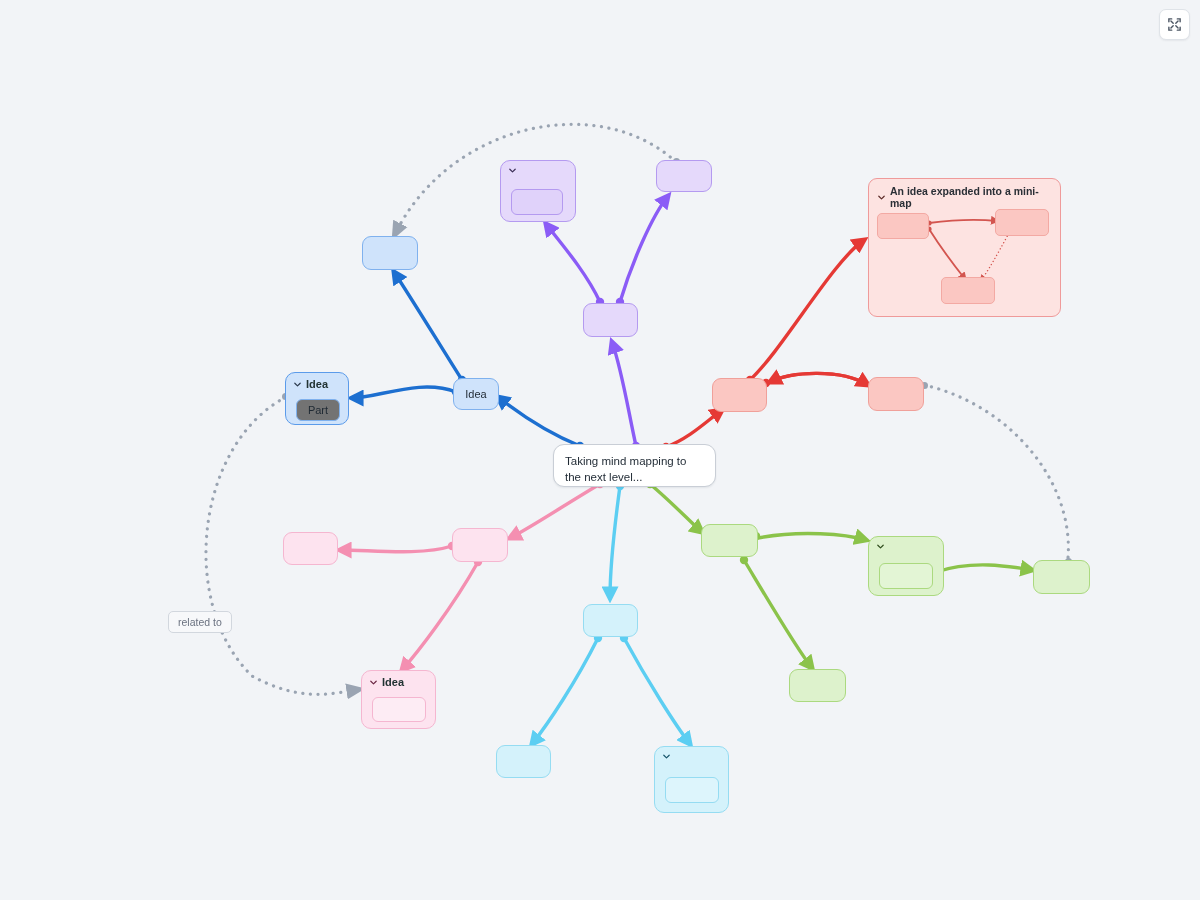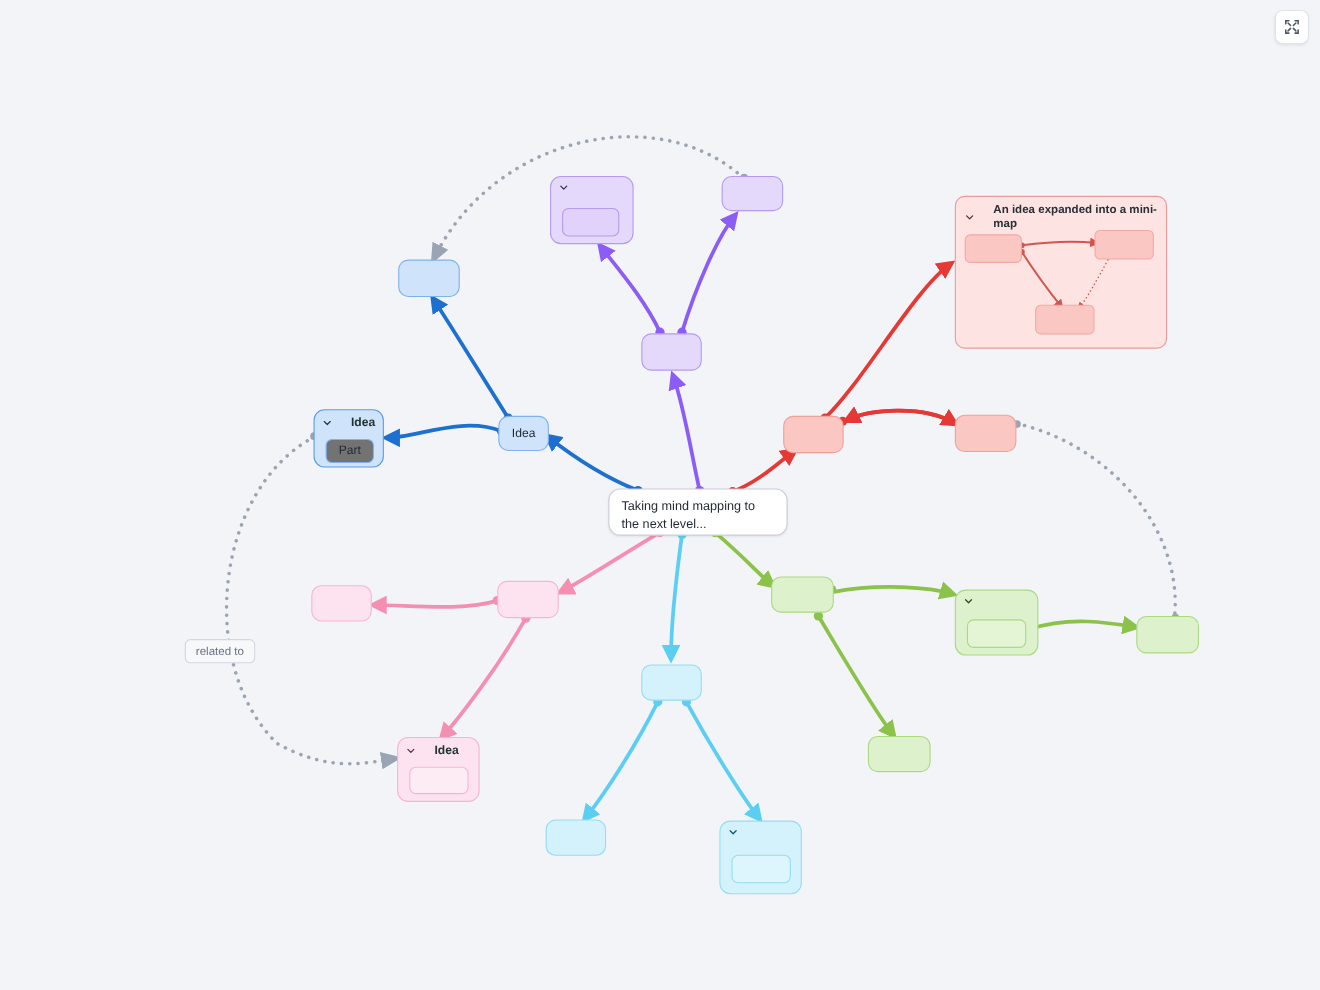--- a/index.html
+++ b/index.html
@@ -26,21 +26,21 @@
     border-style: solid;
   }
   .node.group { border-radius: 10px; }
   .node-label {
     font-size: 11.5px;
     line-height: 1.35;
     color: #1f2933;
     white-space: pre-wrap;
   }
   .group-header {
-    display: flex; align-items: center; gap: 17px;
+    display: flex; align-items: center; gap: 4px;
     padding: 5px 7px 2px 7px;
   }
   .chev {
     width: 9px; height: 9px;
     display: inline-block;
     flex: 0 0 auto;
   }
   .group-title {
     font-size: 11px;
     font-weight: 600;
@@ -366,15 +366,15 @@
       <svg class="chev" viewBox="0 0 10 10">
         <path d="M2 3.6 L5 6.6 L8 3.6" fill="none" stroke="#6b2744" stroke-width="1.3" stroke-linecap="round" stroke-linejoin="round"></path>
       </svg>
       <span class="group-title">Idea</span>
     </div>
     <div class="child" style="left:10px; top:26px; width:54px; height:25px; background:#fdecf4; border-color:#f5b6d0;">
       <span class="child-label"></span>
     </div>
   </div>
 
-  <div class="edge-label" style="left:168px; top:581px;">related to</div>
+  <div class="edge-label" style="left:168px; top:611px;">related to</div>
 
 </div>
 
 </body></html>

